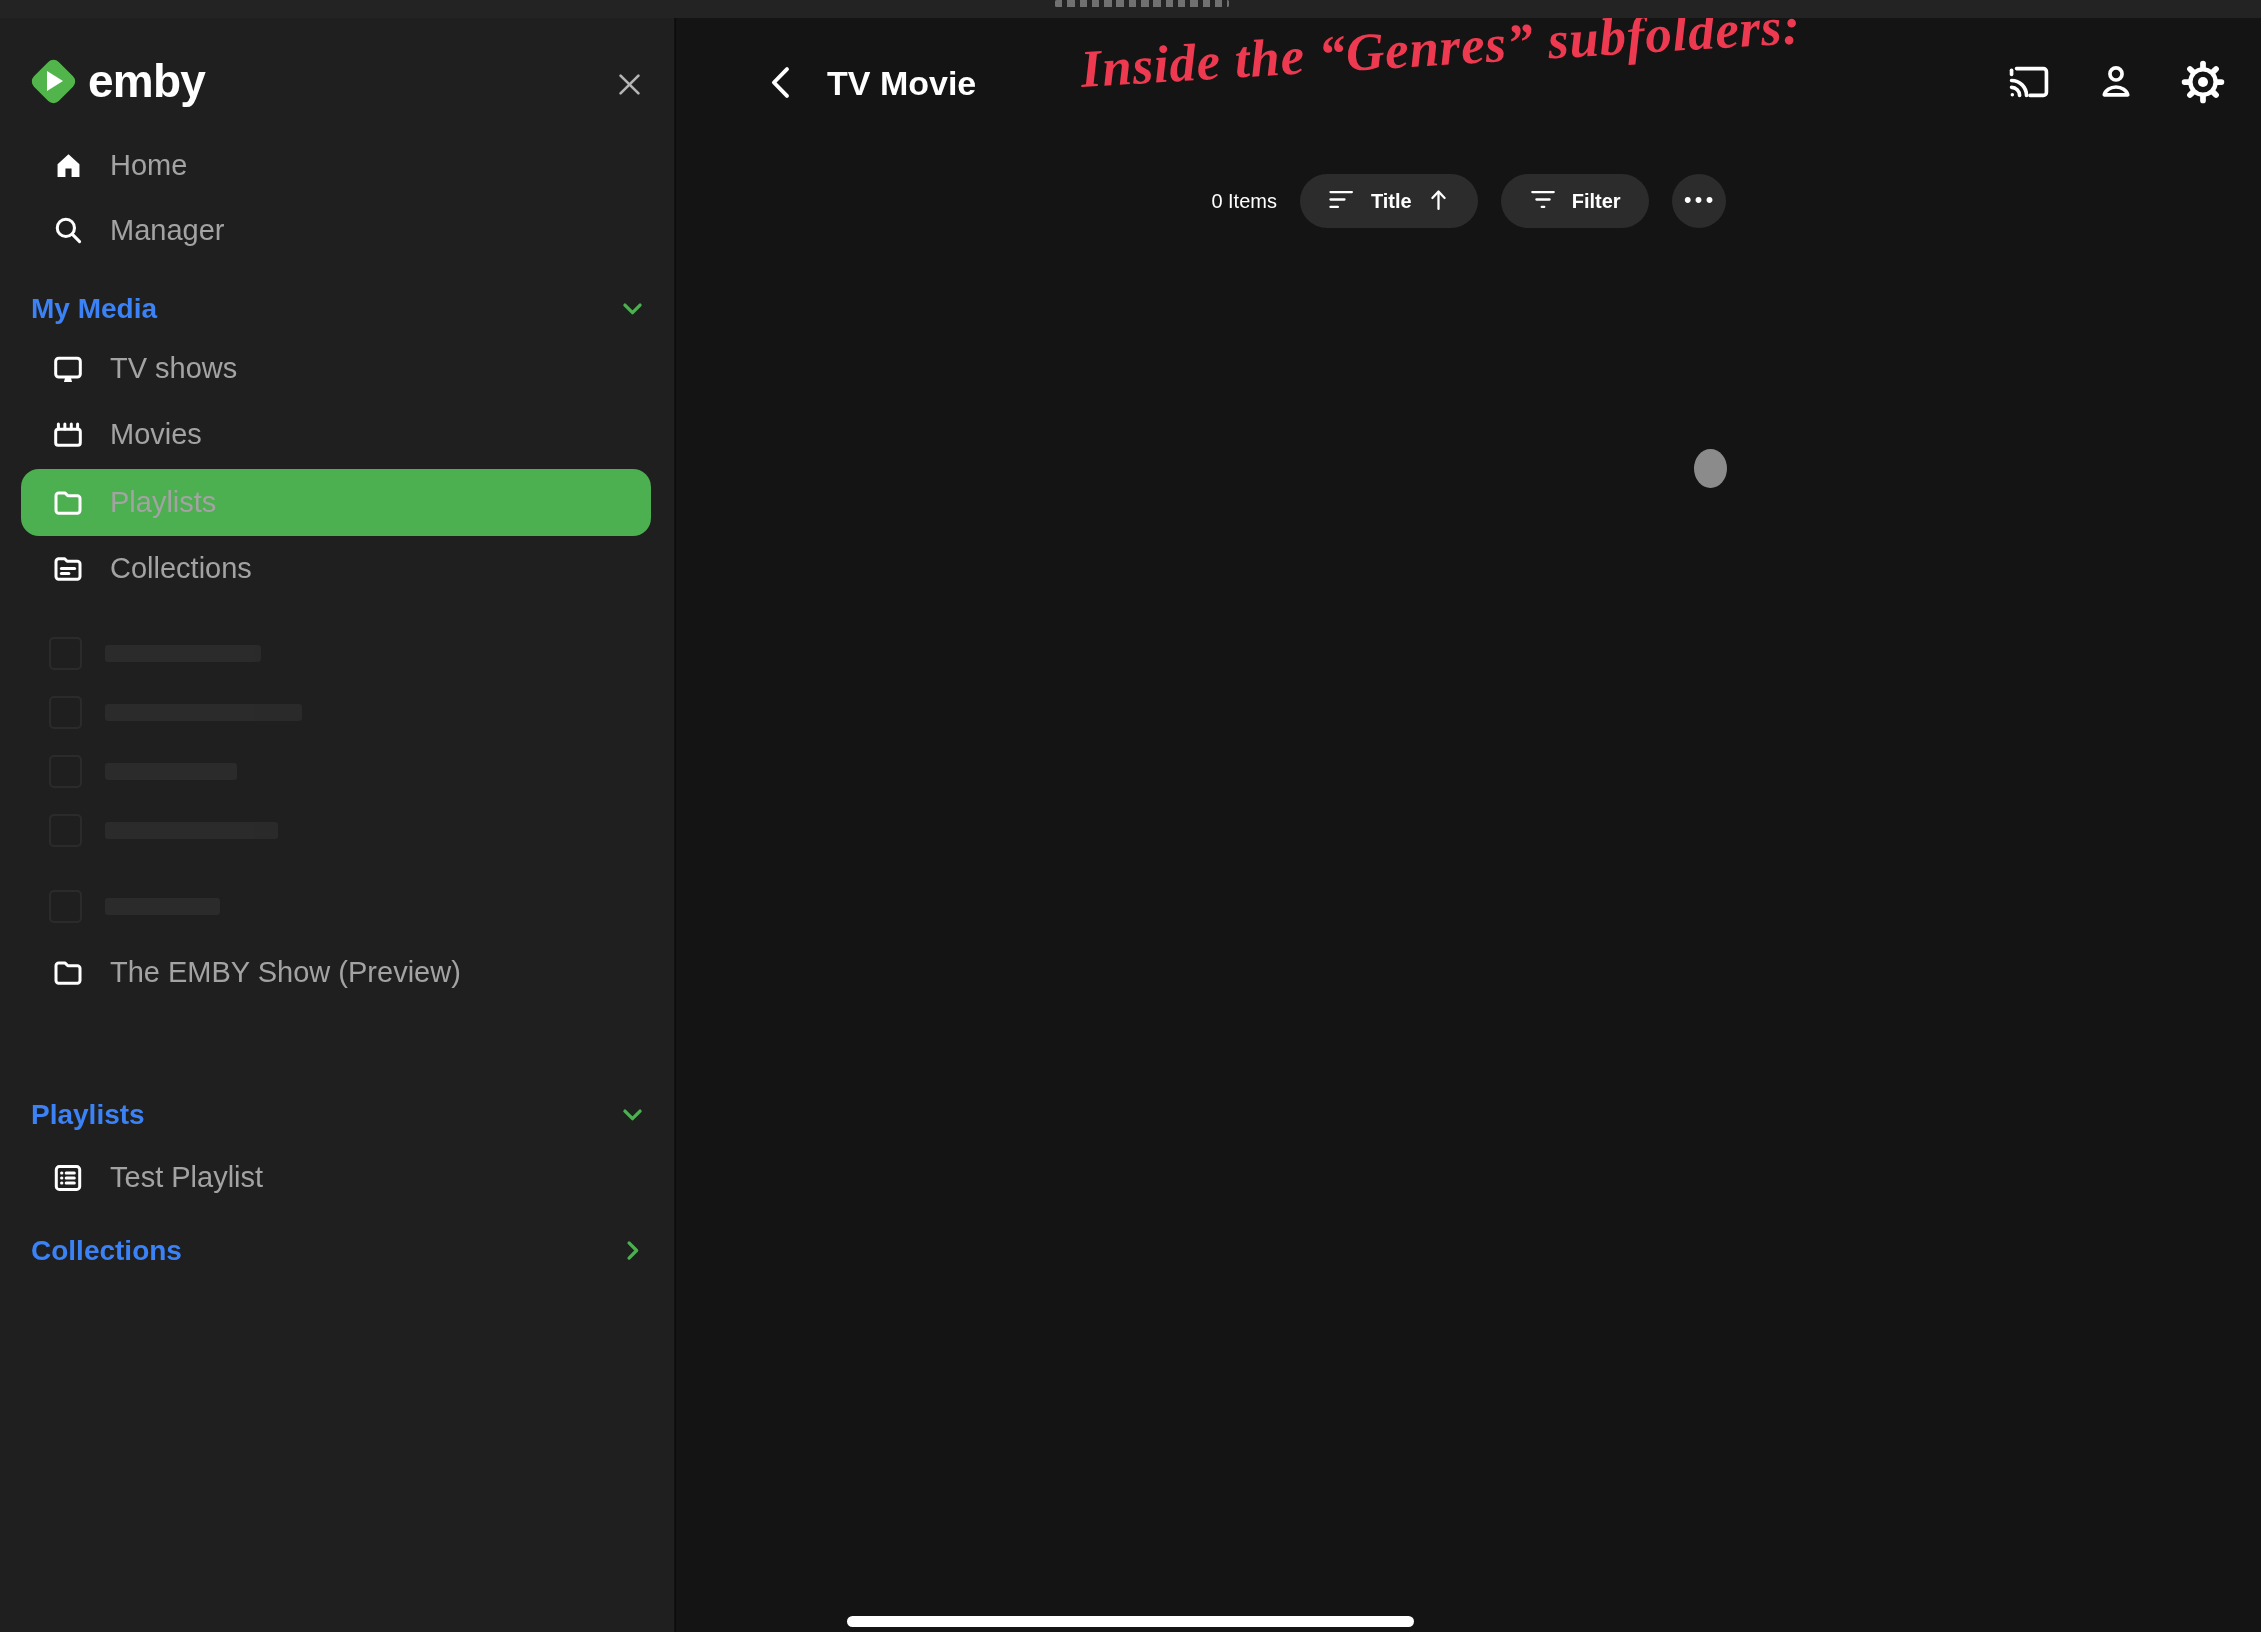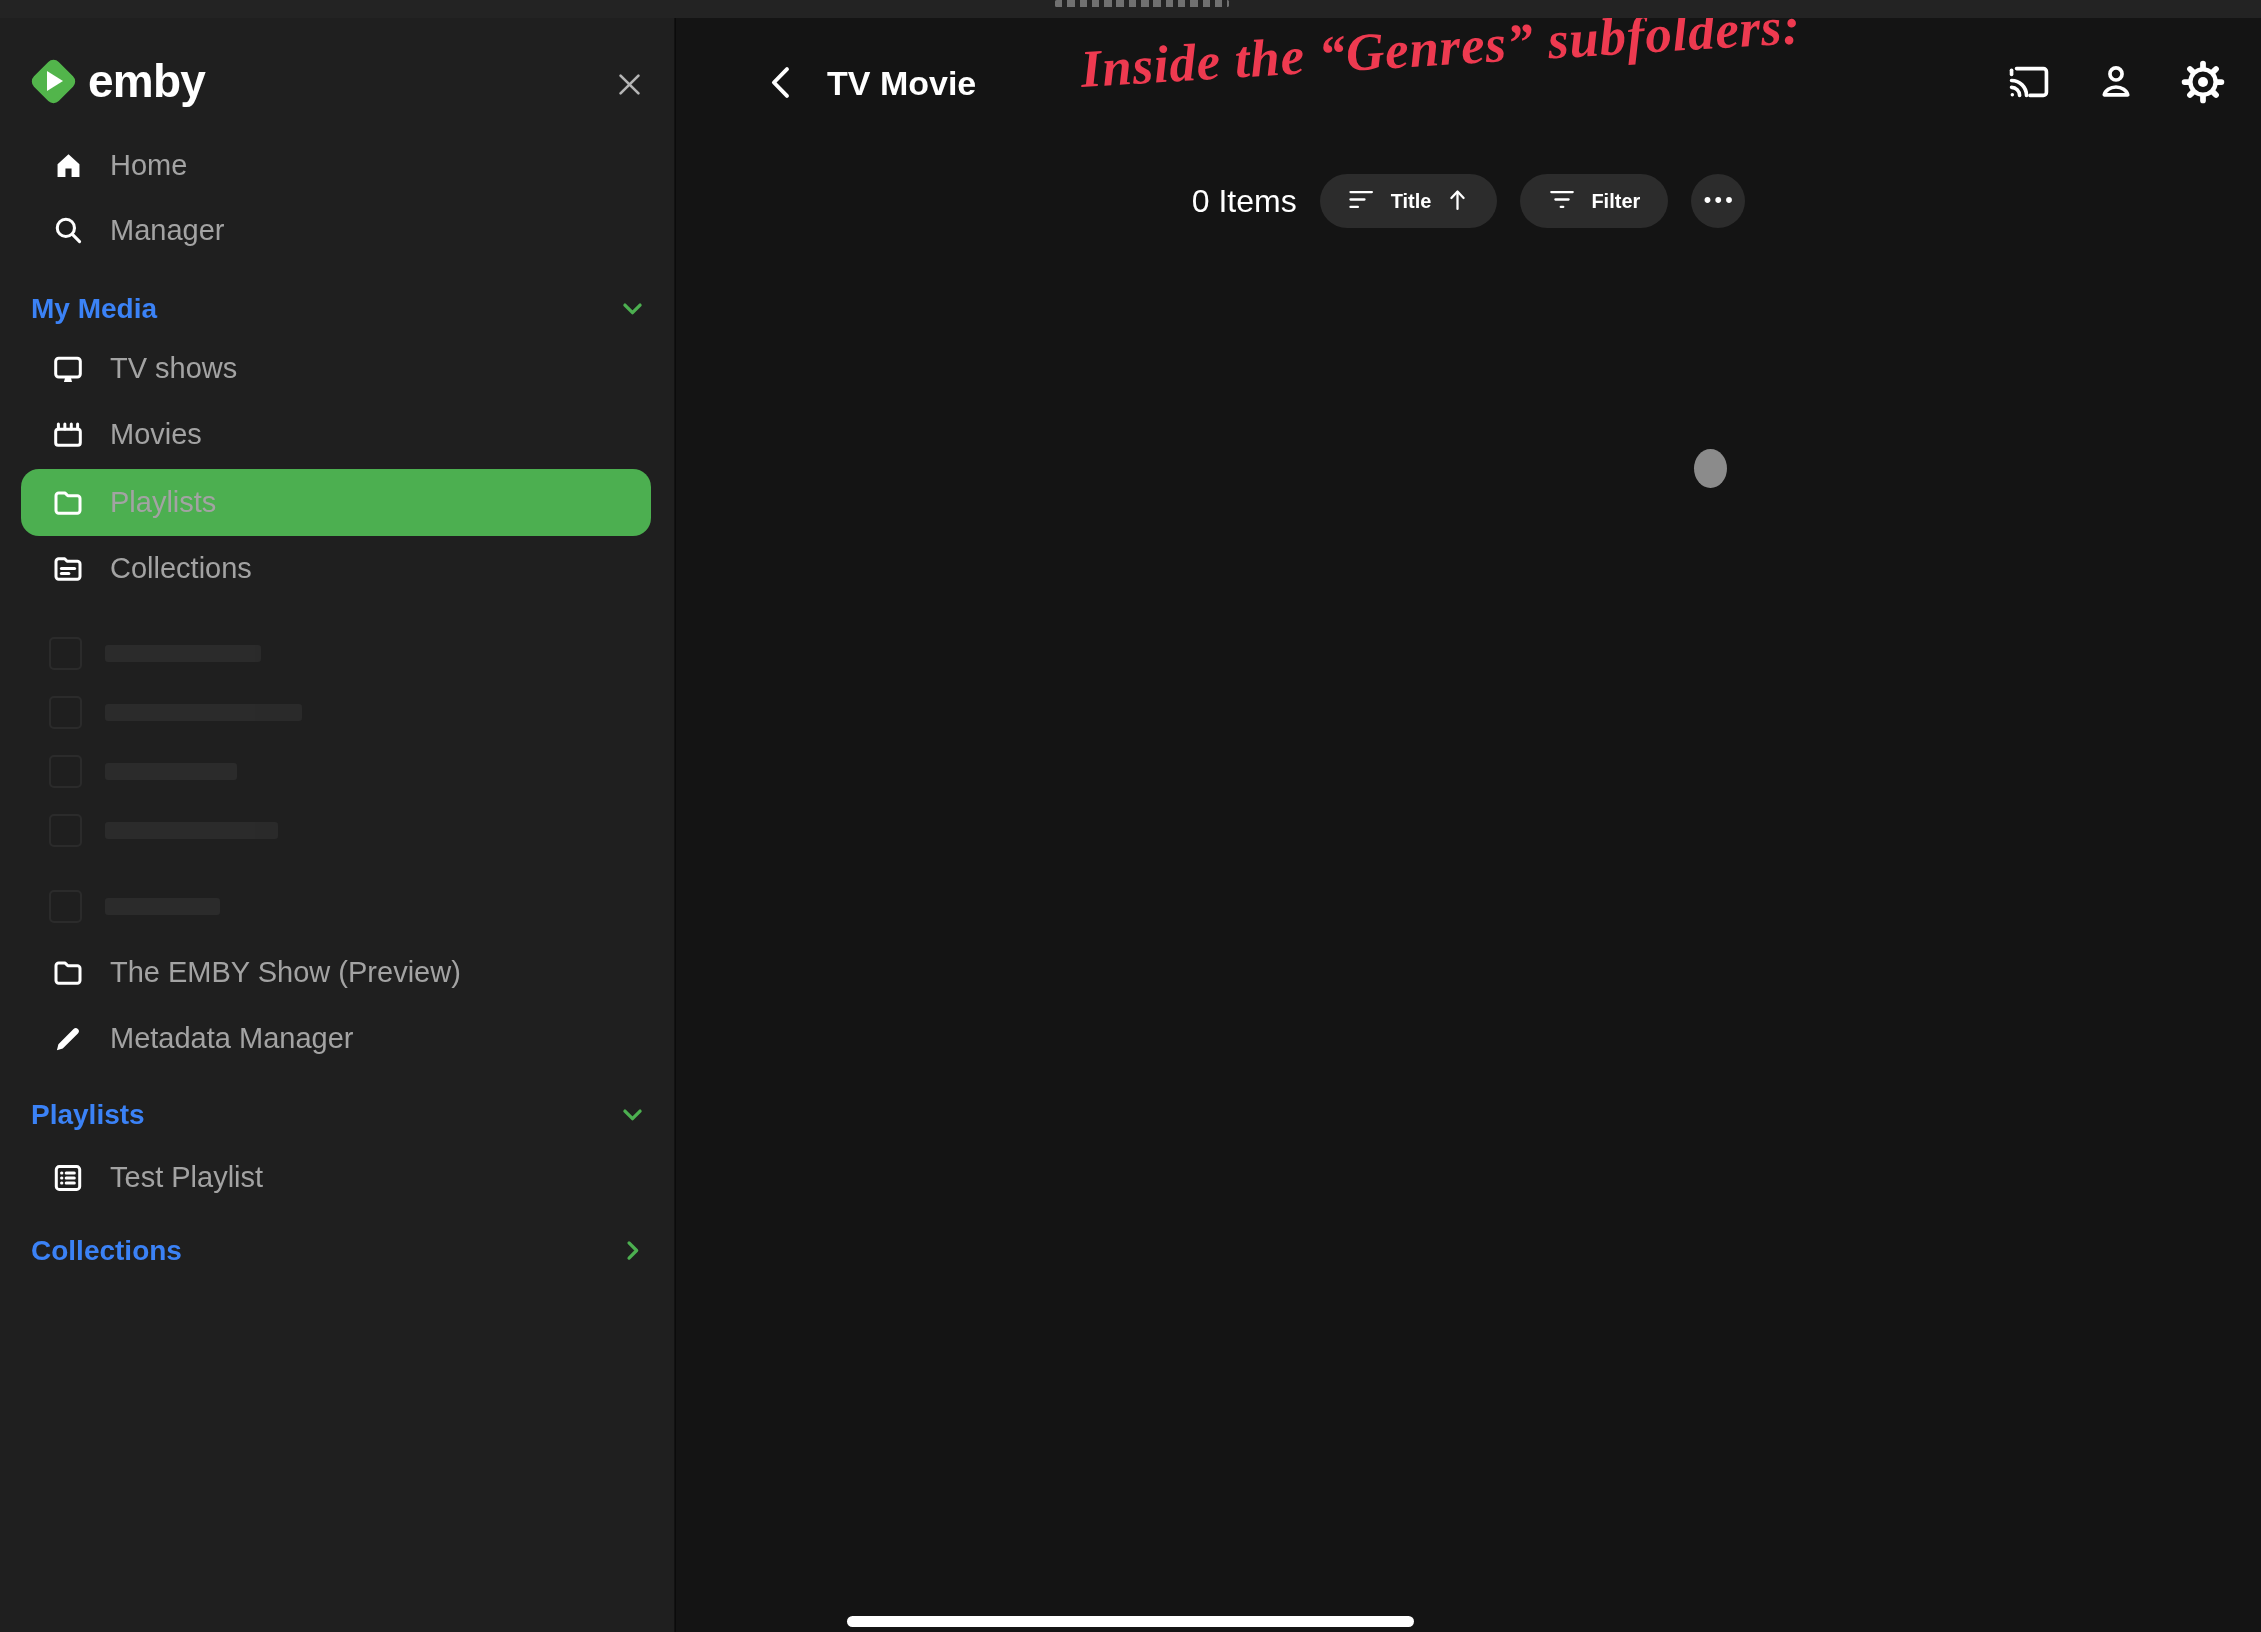--- a/index.html
+++ b/index.html
@@ -43,21 +43,21 @@
   .page-title { position:absolute; left:151px; top:59px; height:49px; display:flex; align-items:center;
     font-size:34px; font-weight:bold; color:#fff; }
   .annotation { position:absolute; left:404px; top:16.4px; width:756px; font-family:"Liberation Serif", serif;
     font-style:italic; font-size:53px; font-weight:bold; color:#ee3a50; transform:rotate(-3.5deg);
     letter-spacing:0.8px; white-space:nowrap; }
   .hdr-icons { position:absolute; right:33px; top:58px; display:flex; align-items:center; gap:36px; }
   .hicon { width:51px; height:51px; display:flex; align-items:center; justify-content:center; cursor:pointer; }
 
   .toolbar { position:absolute; left:0; right:0; top:169px; height:64px; display:flex; align-items:center;
     justify-content:center; gap:23px; }
-  .items-count { font-size:32px; color:#fff; margin-right:0; }
+  .items-count { font-size:20px; color:#fff; margin-right:0; }
   .pill { height:54px; background:#2c2c2c; border-radius:27px; display:flex; align-items:center; gap:15px;
     padding:0 28px; cursor:pointer; }
   .pill .plabel { font-size:20px; font-weight:bold; color:#fff; }
   .more-btn { width:54px; height:54px; border-radius:50%; background:#2c2c2c; display:flex; align-items:center;
     justify-content:center; cursor:pointer; }
   .more-btn .dots { color:#fff; font-size:21.4px; letter-spacing:3.3px; line-height:1; padding-left:3.3px; }
 
   .empty-msg { position:absolute; left:0; right:0; top:294px; text-align:center; font-size:29px; color:#fff; }
   .touch-dot { position:absolute; left:1018px; top:449px; width:33px; height:39px; border-radius:50%; background:#8b8b8b; }
 
@@ -187,28 +187,20 @@
 
     <div class="srow" style="top:947px;">
       <span class="ic">
         <svg width="36" height="36" viewBox="0 0 24 24" fill="none" stroke="#fff" stroke-width="2" stroke-linejoin="round">
           <path d="M4 7.2 a1.8 1.8 0 0 1 1.8 -1.8 h4.3 l1.8 1.8 h6.3 a1.8 1.8 0 0 1 1.8 1.8 v8 a1.8 1.8 0 0 1 -1.8 1.8 H5.8 A1.8 1.8 0 0 1 4 17 Z"></path>
         </svg>
       </span>
       <span class="lbl">The EMBY Show (Preview)</span>
     </div>
 
-    <div class="srow" style="top:1013px;">
-      <span class="ic">
-        <svg width="36" height="36" viewBox="0 0 24 24" fill="#fff">
-          <path d="M4.6 19.5 l1-4 L15.7 5.4 a2.05 2.05 0 0 1 2.9 2.9 L8.5 18.4 Z"></path>
-        </svg>
-      </span>
-      <span class="lbl">Metadata Manager</span>
-    </div>
 
     <div class="sheader" style="top:1095px; width:649px;">
       <span class="htxt">Playlists</span>
       <span class="chev">
         <svg width="33" height="33" viewBox="0 0 24 24" fill="none" stroke="#4caf50" stroke-width="2.4" stroke-linecap="round" stroke-linejoin="round">
           <polyline points="6.5,9.5 12,15 17.5,9.5"></polyline>
         </svg>
       </span>
     </div>
 

